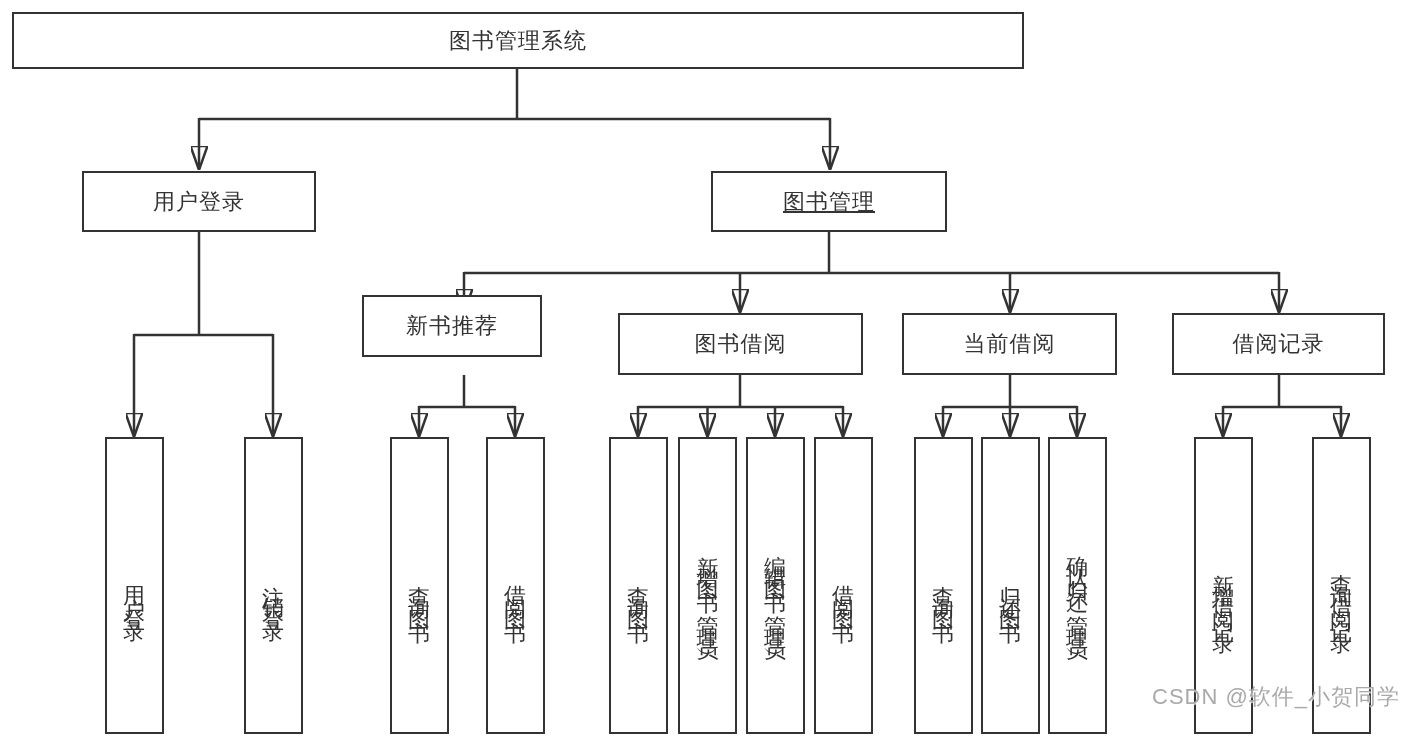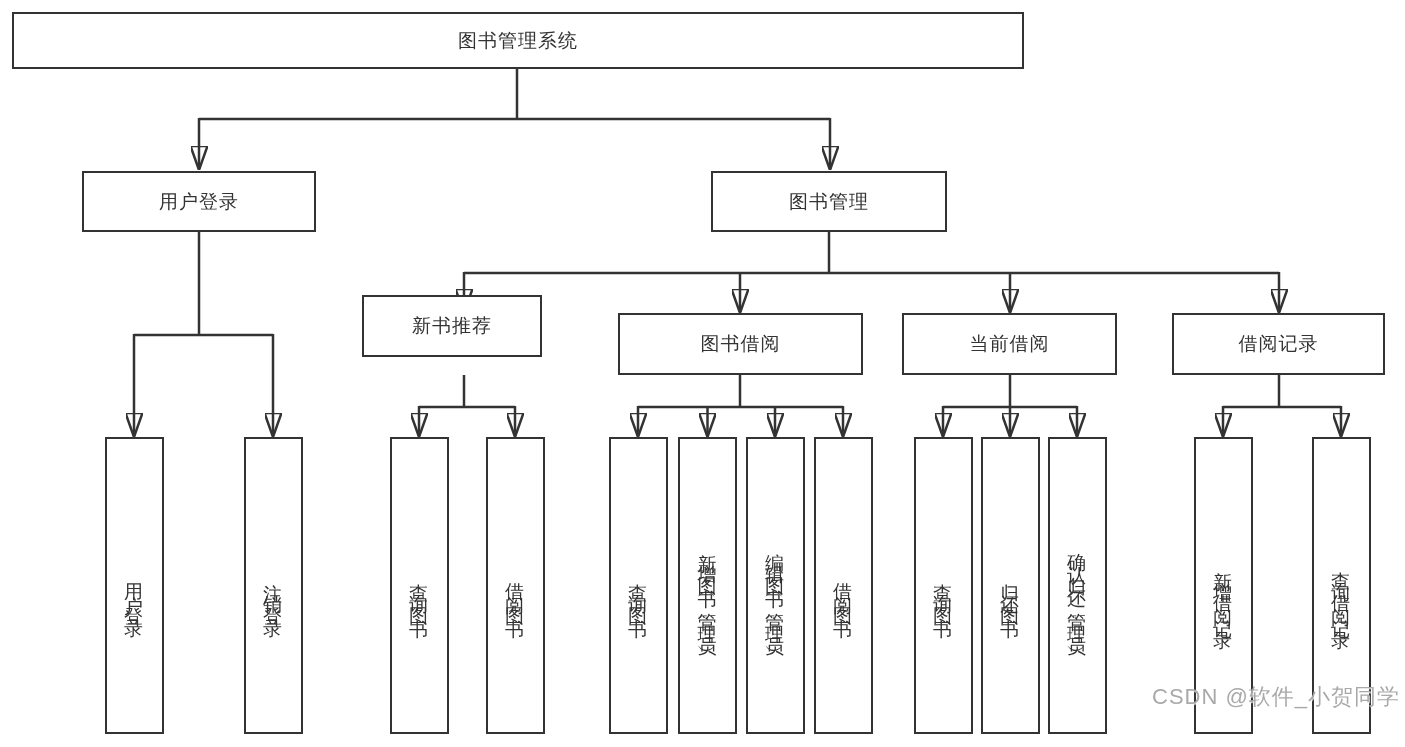--- a/index.html
+++ b/index.html
@@ -25,21 +25,21 @@
   }
 
   .box {
     position: absolute;
     border: 2.5px solid #333333;
     background: #ffffff;
     display: flex;
     align-items: center;
     justify-content: center;
     color: #333333;
-    font-size: 19px;
+    font-size: 22px;
     letter-spacing: 1px;
   }
 
   .leaf { width: 59px; top: 437px; height: 297px; }
   .leaf .vtext {
     writing-mode: vertical-rl;
     text-orientation: mixed;
     letter-spacing: 12px;
     line-height: 1;
     margin-bottom: -12px;
@@ -110,21 +110,21 @@
     <line x1="1341" y1="406" x2="1341" y2="436" marker-end="url(#arw)"></line>
   </svg>
 
   <div class="box" style="left:12px; top:12px; width:1012px; height:57px;">
     <span>图书管理系统</span>
   </div>
 
   <div class="box" style="left:82px; top:171px; width:234px; height:61px;">
     <span>用户登录</span>
   </div>
-  <div class="box" style="left:711px; top:171px; width:236px; height:61px;">
+  <div class="box" style="left:711px; top:171px; width:236px; height:61px;text-decoration:underline;">
     <span>图书管理</span>
   </div>
 
   <div class="box" style="left:362px; top:295px; width:180px; height:62px;">
     <span>新书推荐</span>
   </div>
   <div class="box" style="left:618px; top:313px; width:245px; height:62px;">
     <span>图书借阅</span>
   </div>
   <div class="box" style="left:902px; top:313px; width:215px; height:62px;">

